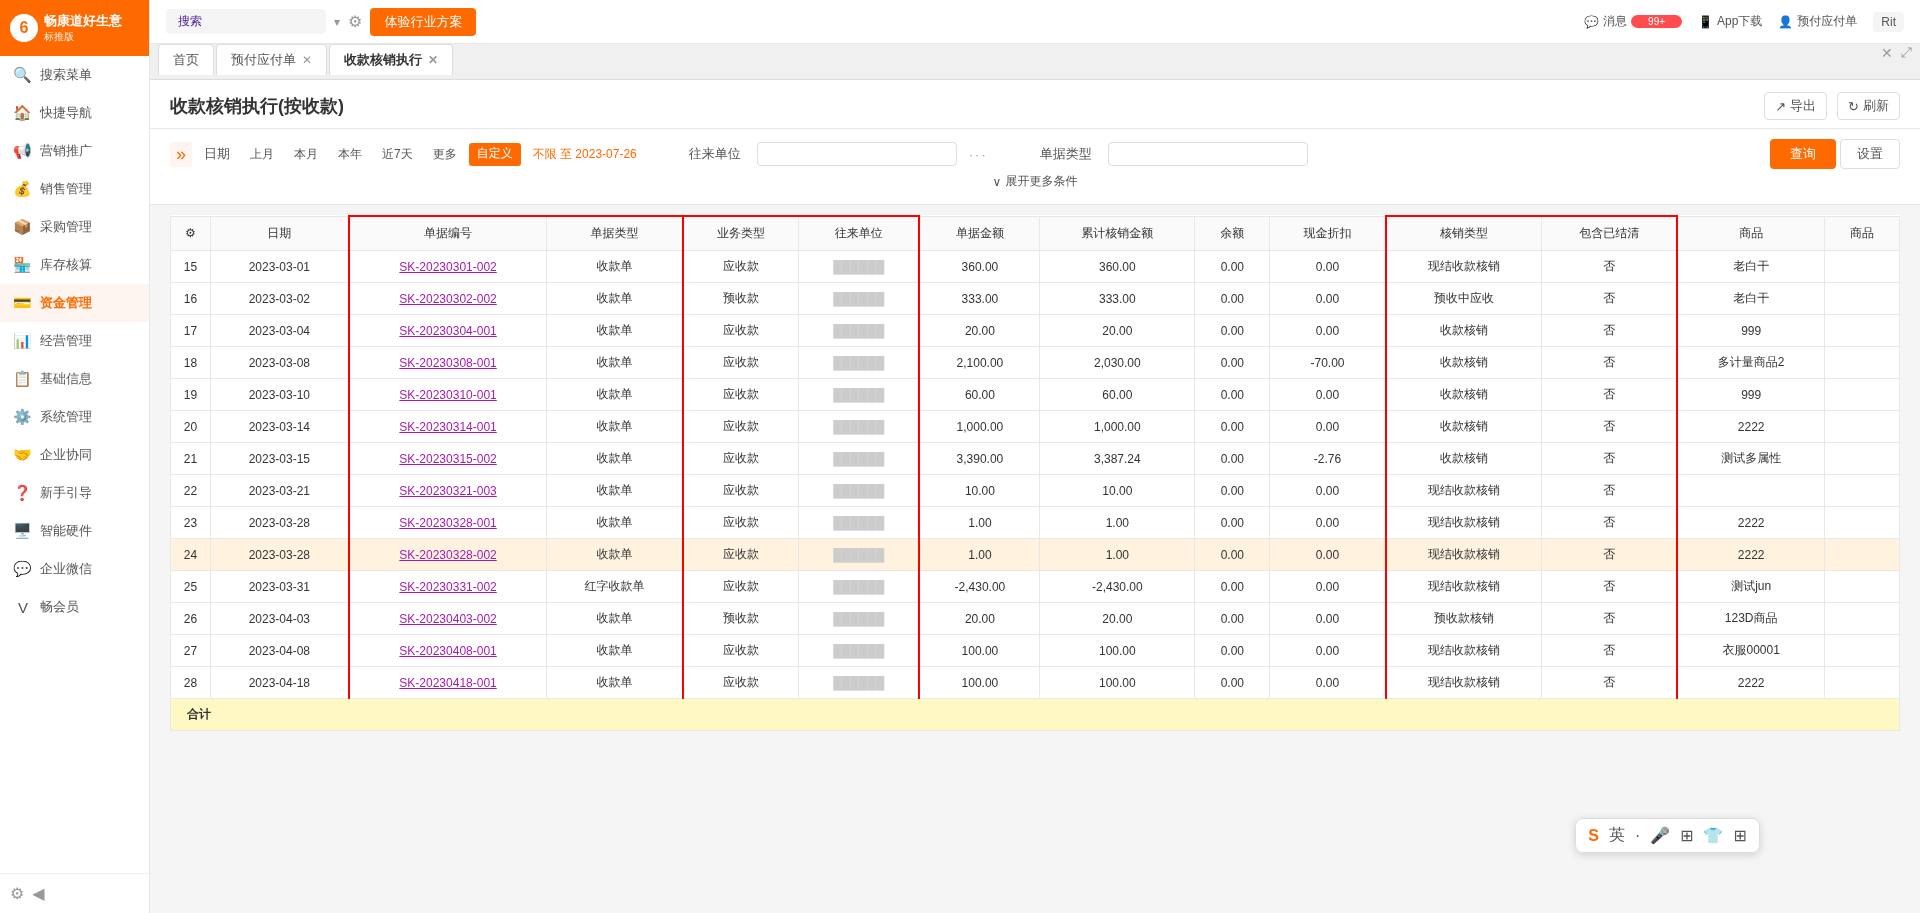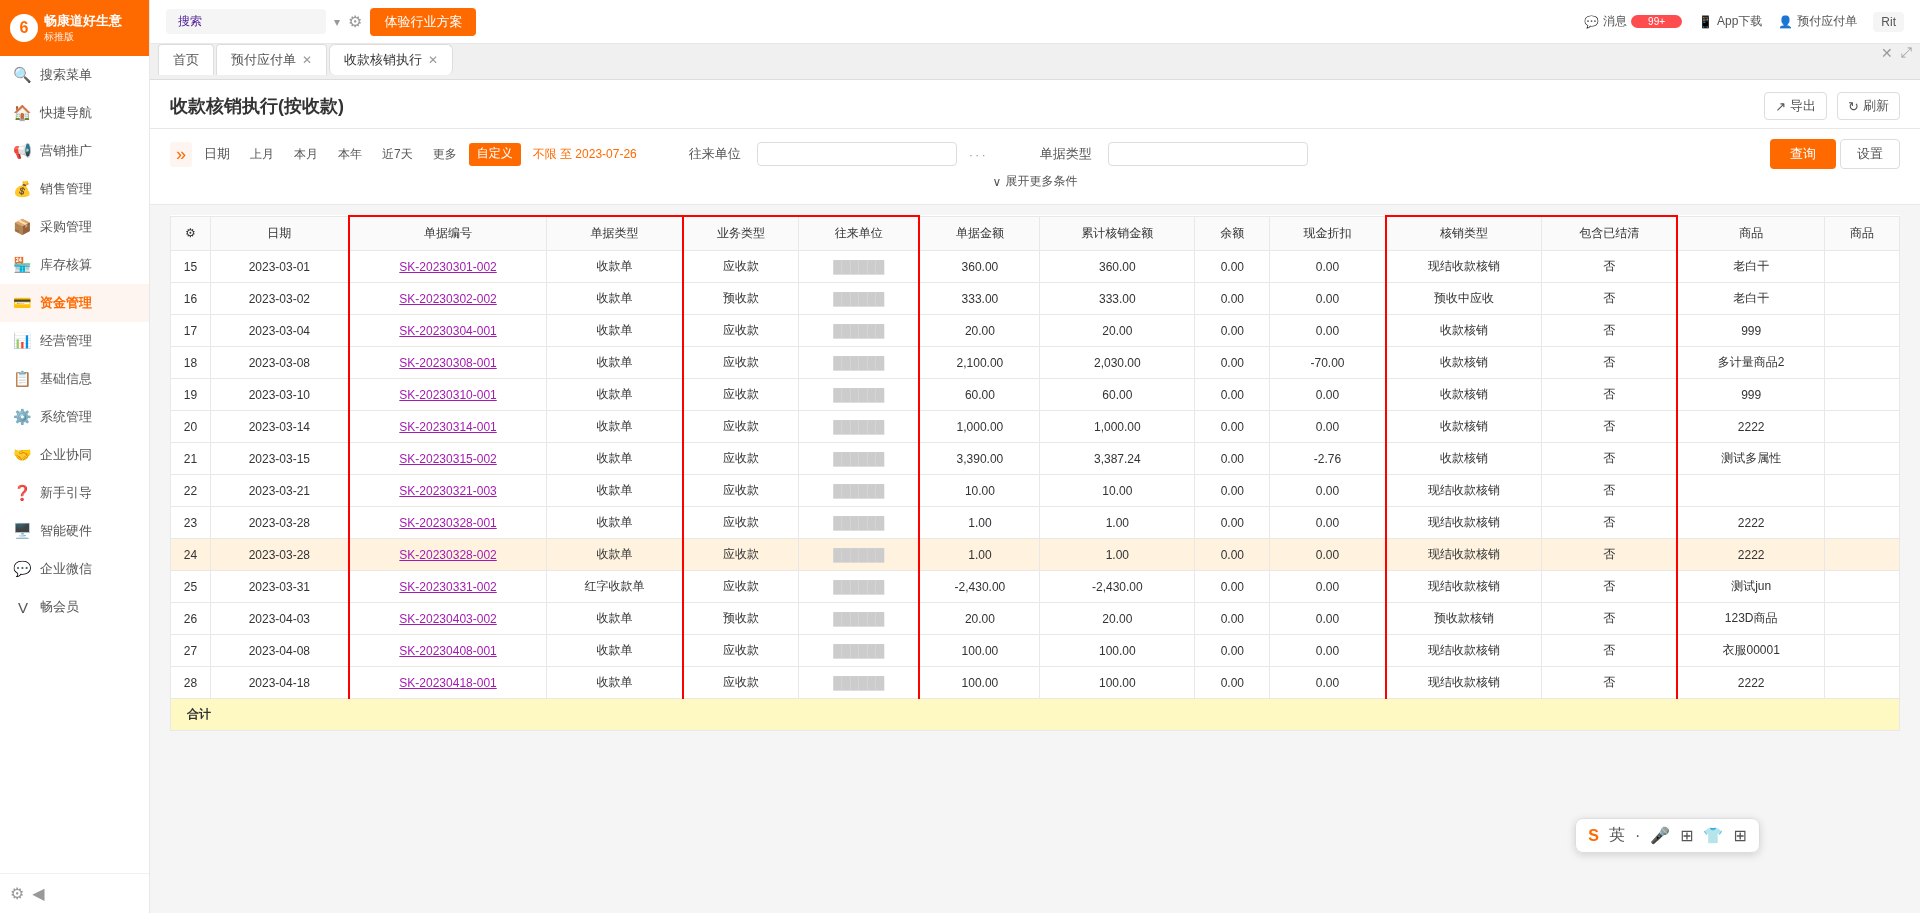--- a/index.html
+++ b/index.html
@@ -33,21 +33,21 @@
     .topbar-right { margin-left: auto; display: flex; align-items: center; gap: 16px; }
     .topbar-msg { display: flex; align-items: center; gap: 4px; font-size: 12px; color: #555; cursor: pointer; position: relative; }
     .msg-badge { background: #ff4d4f; color: #fff; border-radius: 10px; padding: 1px 17px; font-size: 10px; }
     .topbar-app { display: flex; align-items: center; gap: 4px; font-size: 12px; color: #555; cursor: pointer; }
     .topbar-service { display: flex; align-items: center; gap: 4px; font-size: 12px; color: #555; cursor: pointer; }
     .topbar-user { font-size: 12px; color: #555; background: #f5f5f5; padding: 3px 8px; border-radius: 4px; }
 
     
     .tabbar { background: #f0f0f0; display: flex; align-items: flex-start; height: 36px; border-bottom: 1px solid #ddd; padding: 0 8px; gap: 2px; }
     .tab { display: flex; align-items: center; gap: 6px; padding: 6px 14px; background: #fff; border-radius: 4px 4px 0 0; font-size: 13px; cursor: pointer; color: #555; border: 1px solid #ddd; border-bottom: none; }
-    .tab.active { background: #fff; color: #333; font-weight: 400; border-radius: 6px; }
+    .tab.active { background: #fff; color: #333; font-weight: 700; }
     .tab-close { color: #999; font-size: 12px; cursor: pointer; }
     .tabbar-home { padding: 6px 14px; font-size: 13px; color: #555; cursor: pointer; }
     .tabbar-spacer { flex: 1; }
     .tabbar-actions { display: flex; gap: 8px; align-items: center; }
     .tabbar-action-btn { color: #999; cursor: pointer; font-size: 14px; }
 
     
     .page { flex: 1; background: #f5f5f5; overflow: hidden; display: flex; flex-direction: column; }
     .page-header { background: #fff; padding: 12px 20px 8px; border-bottom: 1px solid #e8e8e8; display: flex; align-items: center; justify-content: space-between; }
     .page-title { font-size: 18px; font-weight: bold; color: #333; }

